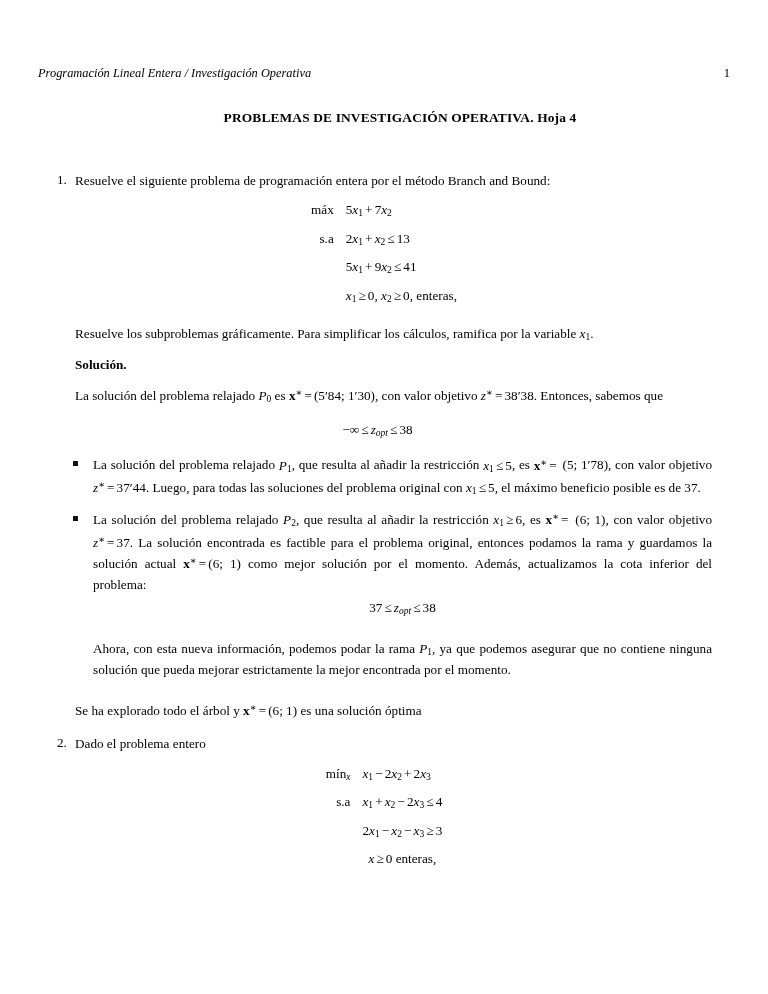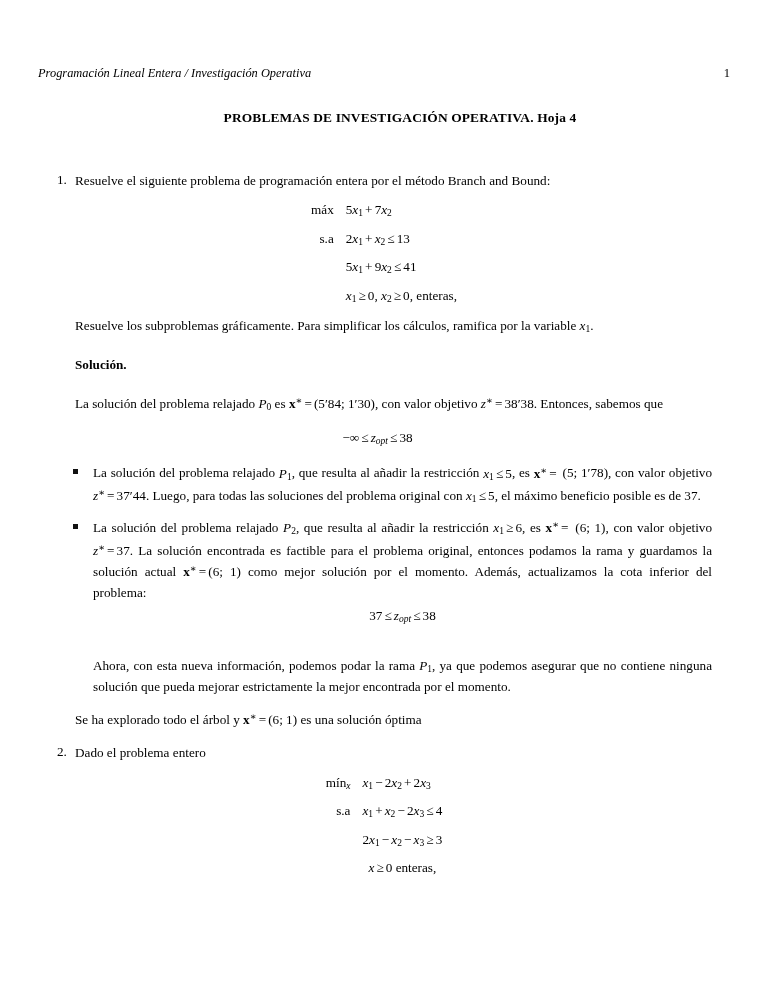--- a/index.html
+++ b/index.html
@@ -80,27 +80,27 @@
     width: 16px;
     text-align: left;
   }
   .problem-lead {
     text-align: left;
     line-height: 1.30;
   }
 
   
   .para {
-    margin-top: 12px;
+    margin-top: 20px;
     text-align: justify;
     text-justify: inter-word;
     line-height: 1.52;
   }
   .para.tight {
-    margin-top: 18px;
+    margin-top: 10px;
   }
   .bold-label {
     font-weight: bold;
   }
 
   
   .display-eq {
     margin: 11px 0 0 0;
     text-align: center;
     line-height: 1.46;
@@ -155,21 +155,21 @@
   }
   .bullet-marker {
     position: absolute;
     left: 11px;
     top: 0.52em;
     width: 5px;
     height: 5px;
     background: #111111;
   }
   .bullet-sub {
-    margin-top: 28px;
+    margin-top: 19px;
     text-align: justify;
     text-justify: inter-word;
     line-height: 1.55;
   }
   .bullet-eq {
     margin-top: 3px;
     margin-bottom: 10px;
     text-align: center;
   }
 

